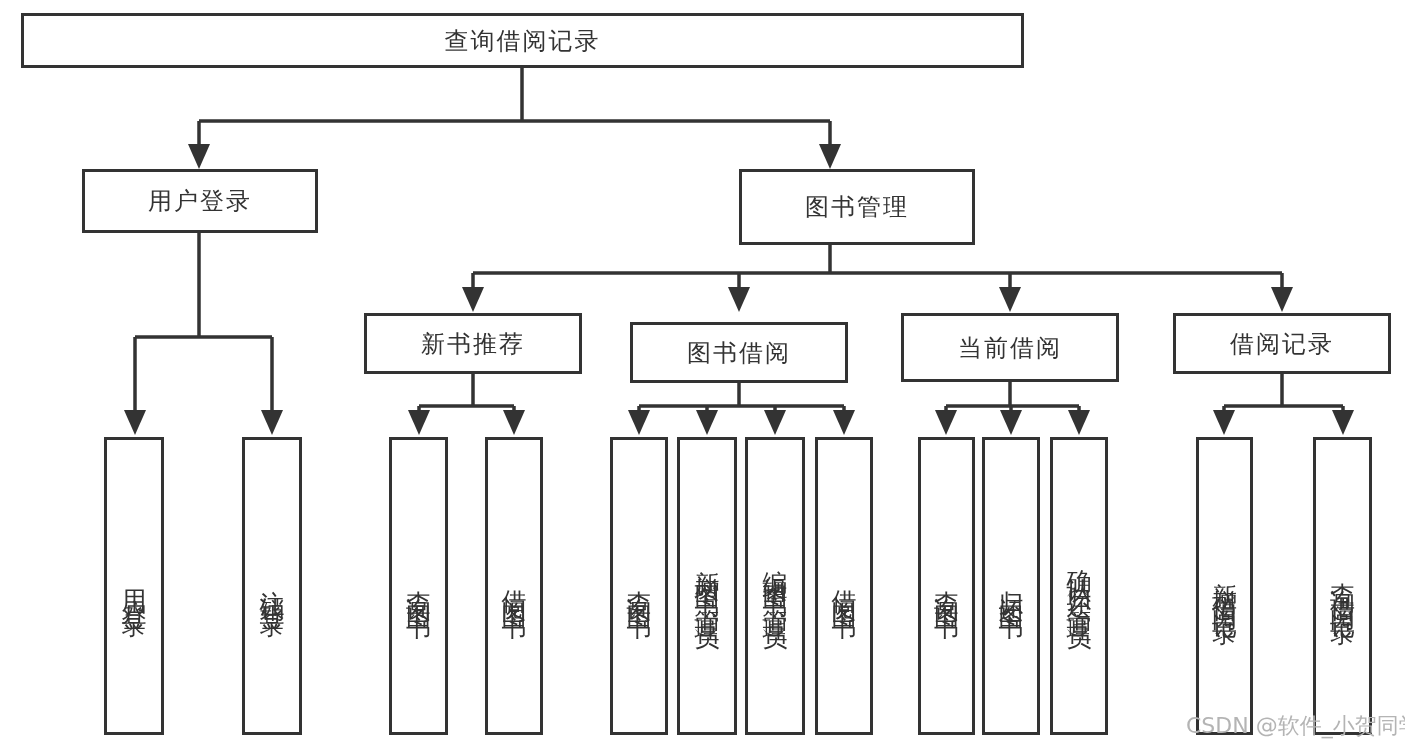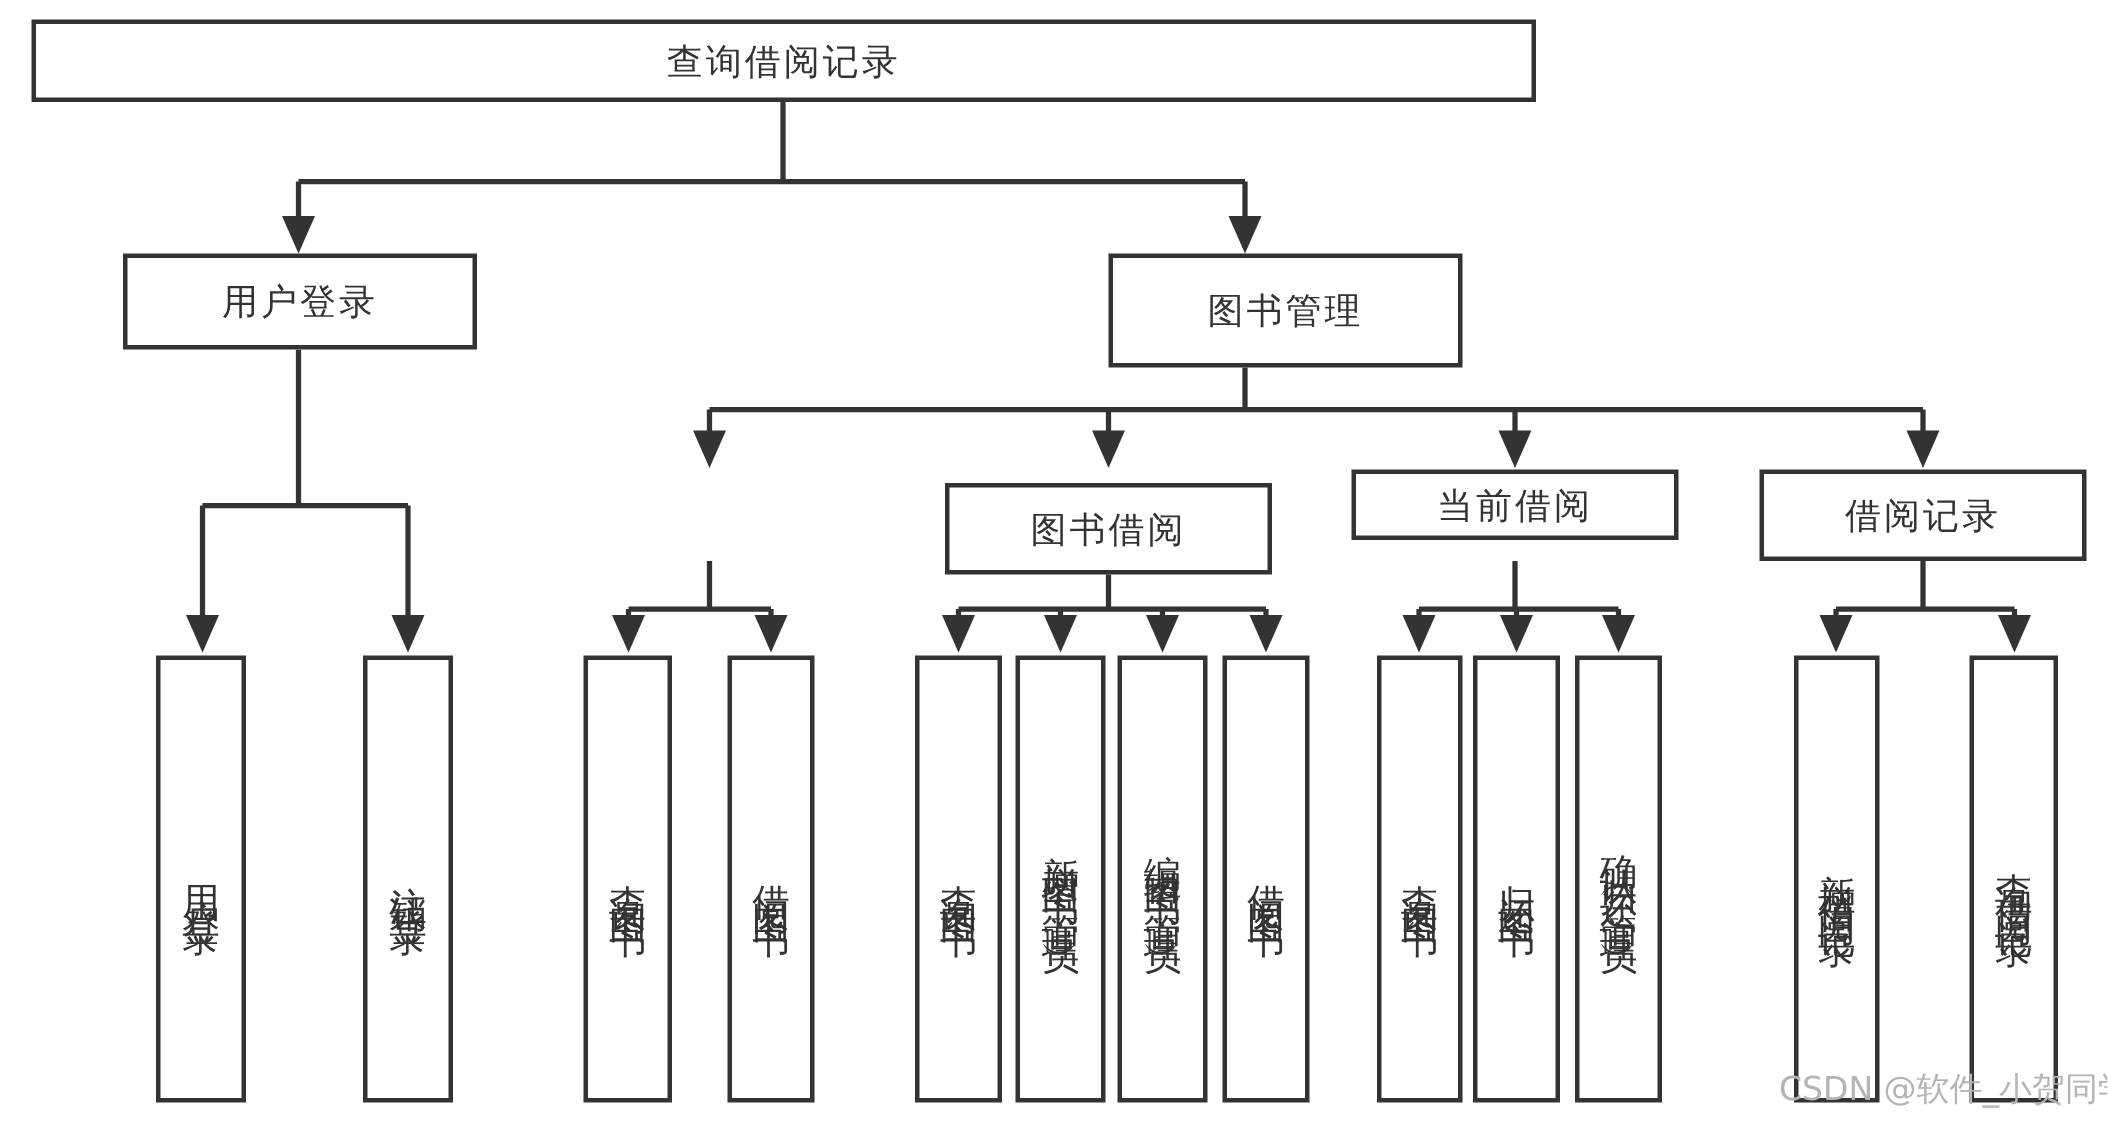--- a/index.html
+++ b/index.html
@@ -99,22 +99,23 @@
       <polygon class="ah" points="1213,410 1235,410 1224,435"></polygon>
       <polygon class="ah" points="1332,410 1354,410 1343,435"></polygon>
     </g>
   </svg>
 
   <div class="box hbox" style="left:21px;top:13px;width:1003px;height:55px;">查询借阅记录</div>
 
   <div class="box hbox" style="left:82px;top:169px;width:236px;height:64px;">用户登录</div>
   <div class="box hbox" style="left:711px;top:169px;width:236px;height:76px;margin-left:28px;">图书管理</div>
 
+  <div class="box hbox" style="left:364px;top:313px;width:218px;height:61px;">新书推荐</div>
   <div class="box hbox" style="left:630px;top:322px;width:218px;height:61px;">图书借阅</div>
-  <div class="box hbox" style="left:901px;top:313px;width:218px;height:47px;">当前借阅</div>
+  <div class="box hbox" style="left:901px;top:313px;width:218px;height:69px;">当前借阅</div>
   <div class="box hbox" style="left:1173px;top:313px;width:218px;height:61px;">借阅记录</div>
 
   <div class="box" style="left:104px;top:437px;width:60px;height:298px;">
     <span class="vtext">用户登录</span>
   </div>
   <div class="box" style="left:242px;top:437px;width:60px;height:298px;">
     <span class="vtext">注销登录</span>
   </div>
 
   <div class="box" style="left:389px;top:437px;width:59px;height:298px;">

